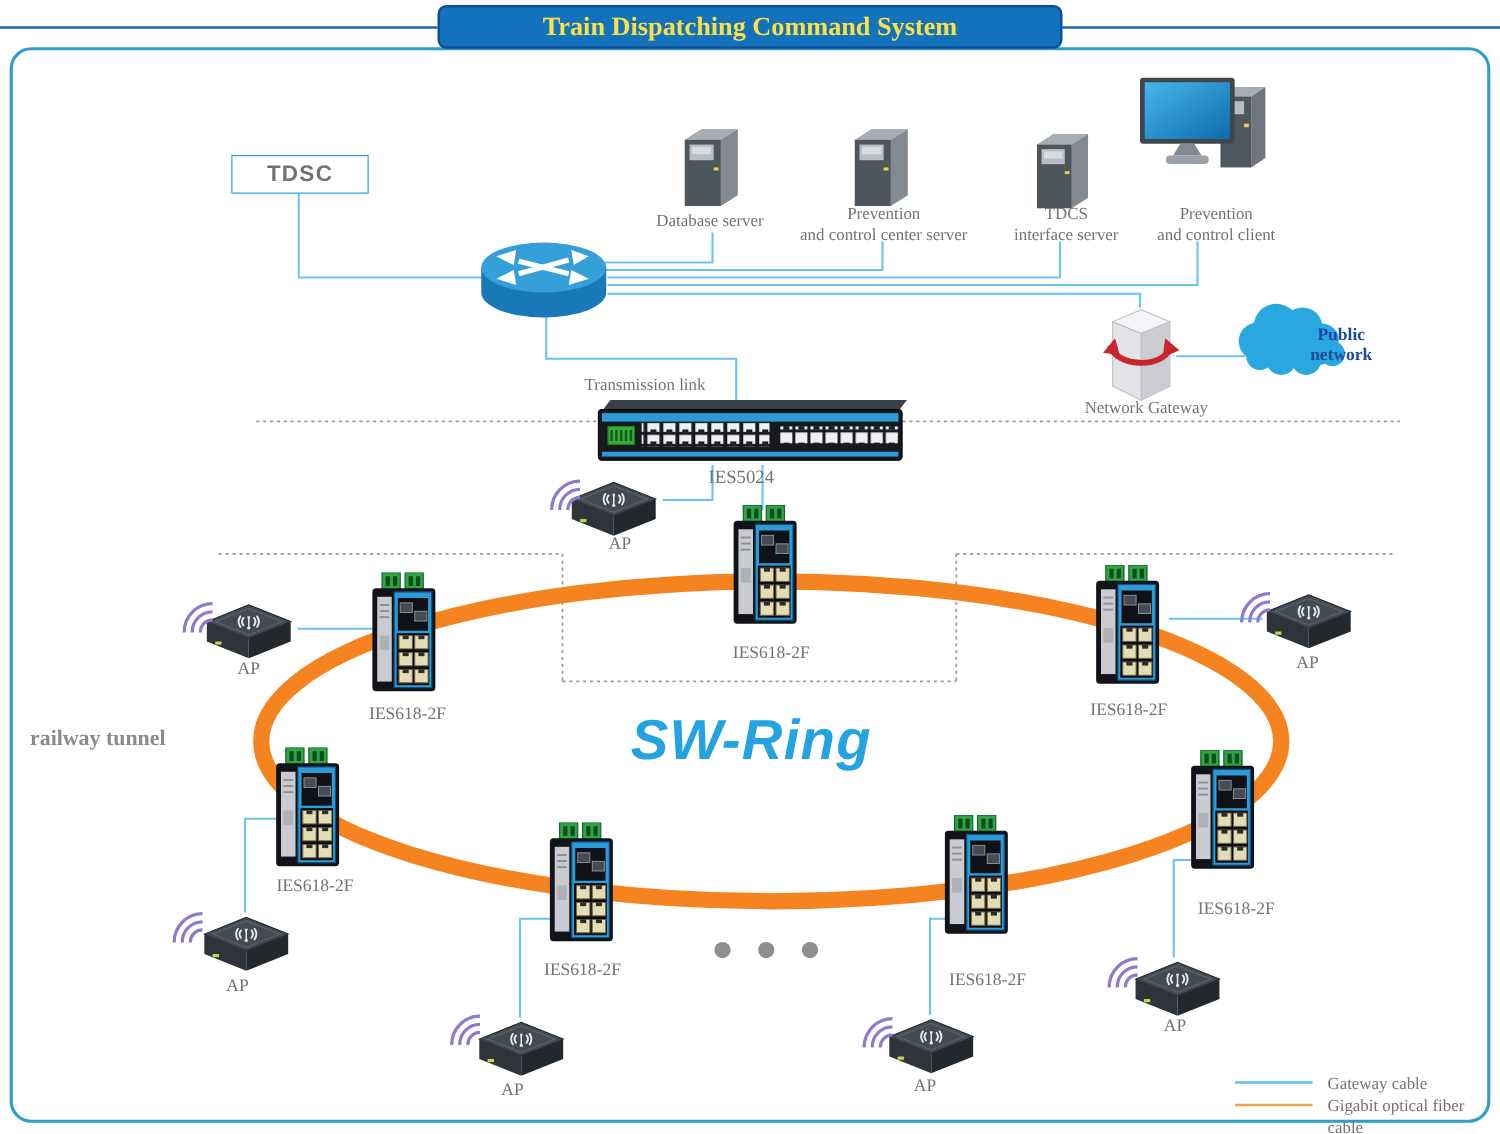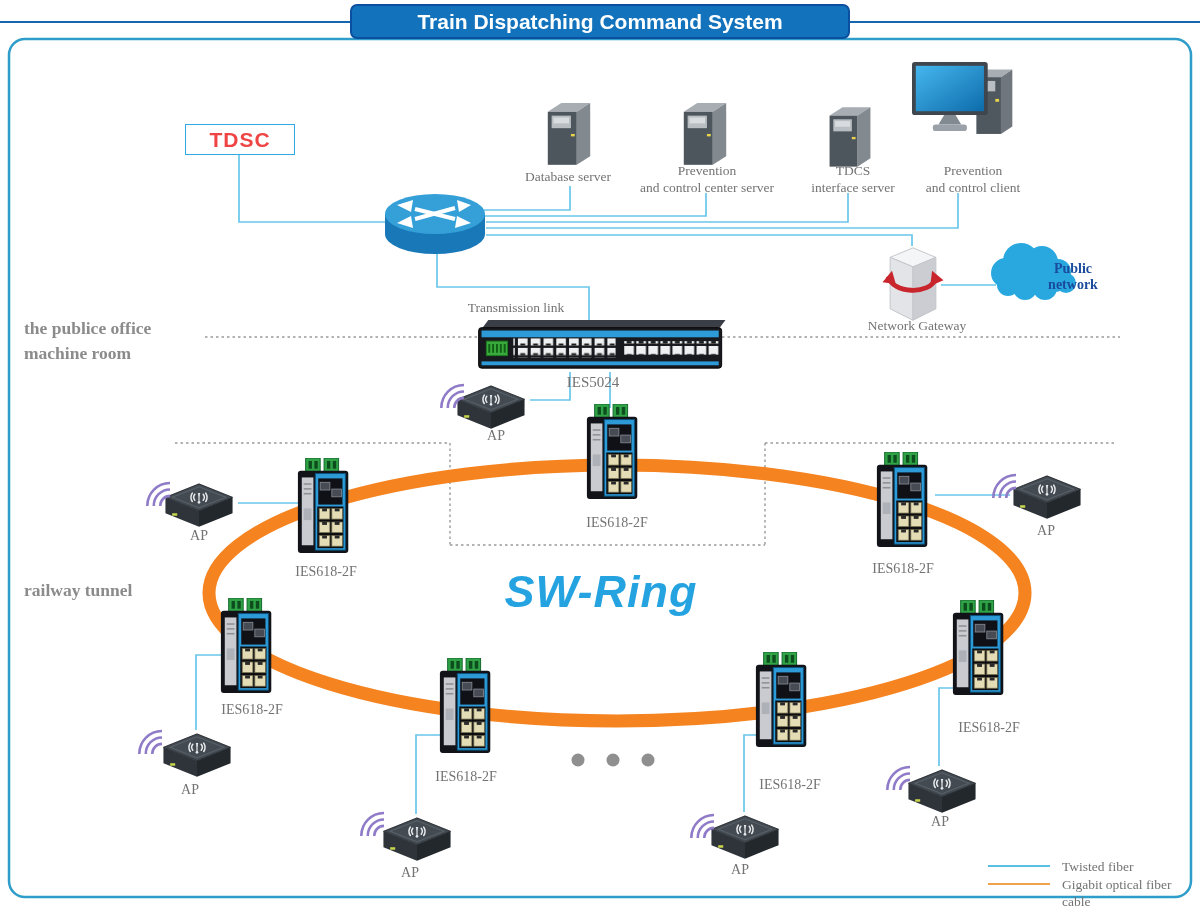--- a/index.html
+++ b/index.html
@@ -2,31 +2,31 @@
 <html><head>
 <meta charset="utf-8">
 <style>
   html,body{margin:0;padding:0;background:#ffffff;}
   #stage{position:relative;width:1200px;height:907px;overflow:hidden;
          font-family:"Liberation Serif",serif;background:#ffffff;}
   #diagram-svg{position:absolute;left:0;top:0;}
   .banner{position:absolute;left:350px;top:4px;width:500px;height:35px;
           background:#1273bc;border:2px solid #0c4fa0;border-radius:7px;
           box-sizing:border-box;display:flex;align-items:center;justify-content:center;
-          color:#ffffff;font-weight:bold;font-size:21px;font-family:Liberation Sans, sans-serif;}
+          color:#fde047;font-weight:bold;font-size:21px;font-family:Liberation Serif, serif;}
   .zone{position:absolute;left:24px;color:#8b8b8b;font-weight:bold;font-size:17.5px;
         line-height:1.4;white-space:pre-line;}
   .lbl{position:absolute;transform:translateX(-50%);text-align:center;
        white-space:pre-line;color:#737373;font-size:13.5px;line-height:1.25;
        font-family:"Liberation Serif",serif;}
   .lbl-dev{font-size:14px;}
   .tdsc-box{position:absolute;left:185px;top:124px;width:110px;height:31px;
             border:1.5px solid #2fa9df;background:#ffffff;box-sizing:border-box;
             display:flex;align-items:center;justify-content:center;
-            color:#ef4444;font-weight:bold;font-size:21px;letter-spacing:1px;
+            color:#737373;font-weight:bold;font-size:18px;letter-spacing:1px;
             font-family:"Liberation Sans",sans-serif;}
   .cloud-text{color:#1a4b9d;font-weight:bold;font-size:14px;line-height:1.15;}
   .swring{position:absolute;transform:translateX(-50%);color:#25a3e1;
           font-family:"Liberation Sans",sans-serif;font-weight:bold;
           font-style:italic;font-size:45px;letter-spacing:1px;}
   .legend-lbl{transform:none;text-align:left;}
 </style>
 </head>
 <body>
 
@@ -262,22 +262,20 @@
         <circle cx="613" cy="760" r="6.5"></circle>
         <circle cx="648" cy="760" r="6.5"></circle>
   </g>
 
   <line x1="988" y1="866" x2="1050" y2="866" stroke-width="2" stroke="#5bc0e8"></line>
   <line x1="988" y1="884" x2="1050" y2="884" stroke-width="2" stroke="#f0a24a"></line>
 </svg>
 
   <div class="banner">Train Dispatching Command System</div>
 
-  <div class="zone" style="top:316px;">the publice office
-machine room</div>
   <div class="zone" style="top:578px;">railway tunnel</div>
 
   <div class="tdsc-box">TDSC</div>
 
   <div class="lbl" style="left:568px;top:169px;">Database server</div>
   <div class="lbl" style="left:707px;top:163px;">Prevention
 and control center server</div>
   <div class="lbl" style="left:853px;top:163px;">TDCS
 interface server</div>
   <div class="lbl" style="left:973px;top:163px;">Prevention
@@ -299,15 +297,15 @@
   <div class="lbl lbl-dev" style="left:989px;top:719px;">IES618-2F</div>
 
   <div class="lbl lbl-dev" style="left:496px;top:427px;">AP</div>
   <div class="lbl lbl-dev" style="left:199px;top:527px;">AP</div>
   <div class="lbl lbl-dev" style="left:1046px;top:522px;">AP</div>
   <div class="lbl lbl-dev" style="left:190px;top:781px;">AP</div>
   <div class="lbl lbl-dev" style="left:410px;top:864px;">AP</div>
   <div class="lbl lbl-dev" style="left:740px;top:861px;">AP</div>
   <div class="lbl lbl-dev" style="left:940px;top:813px;">AP</div>
 
-  <div class="lbl legend-lbl" style="left:1062px;top:859px;">Twisted fiber</div>
+  <div class="lbl legend-lbl" style="left:1062px;top:859px;">Gateway cable</div>
   <div class="lbl legend-lbl" style="left:1062px;top:877px;">Gigabit optical fiber cable</div>
 </div>
 
 </body></html>

